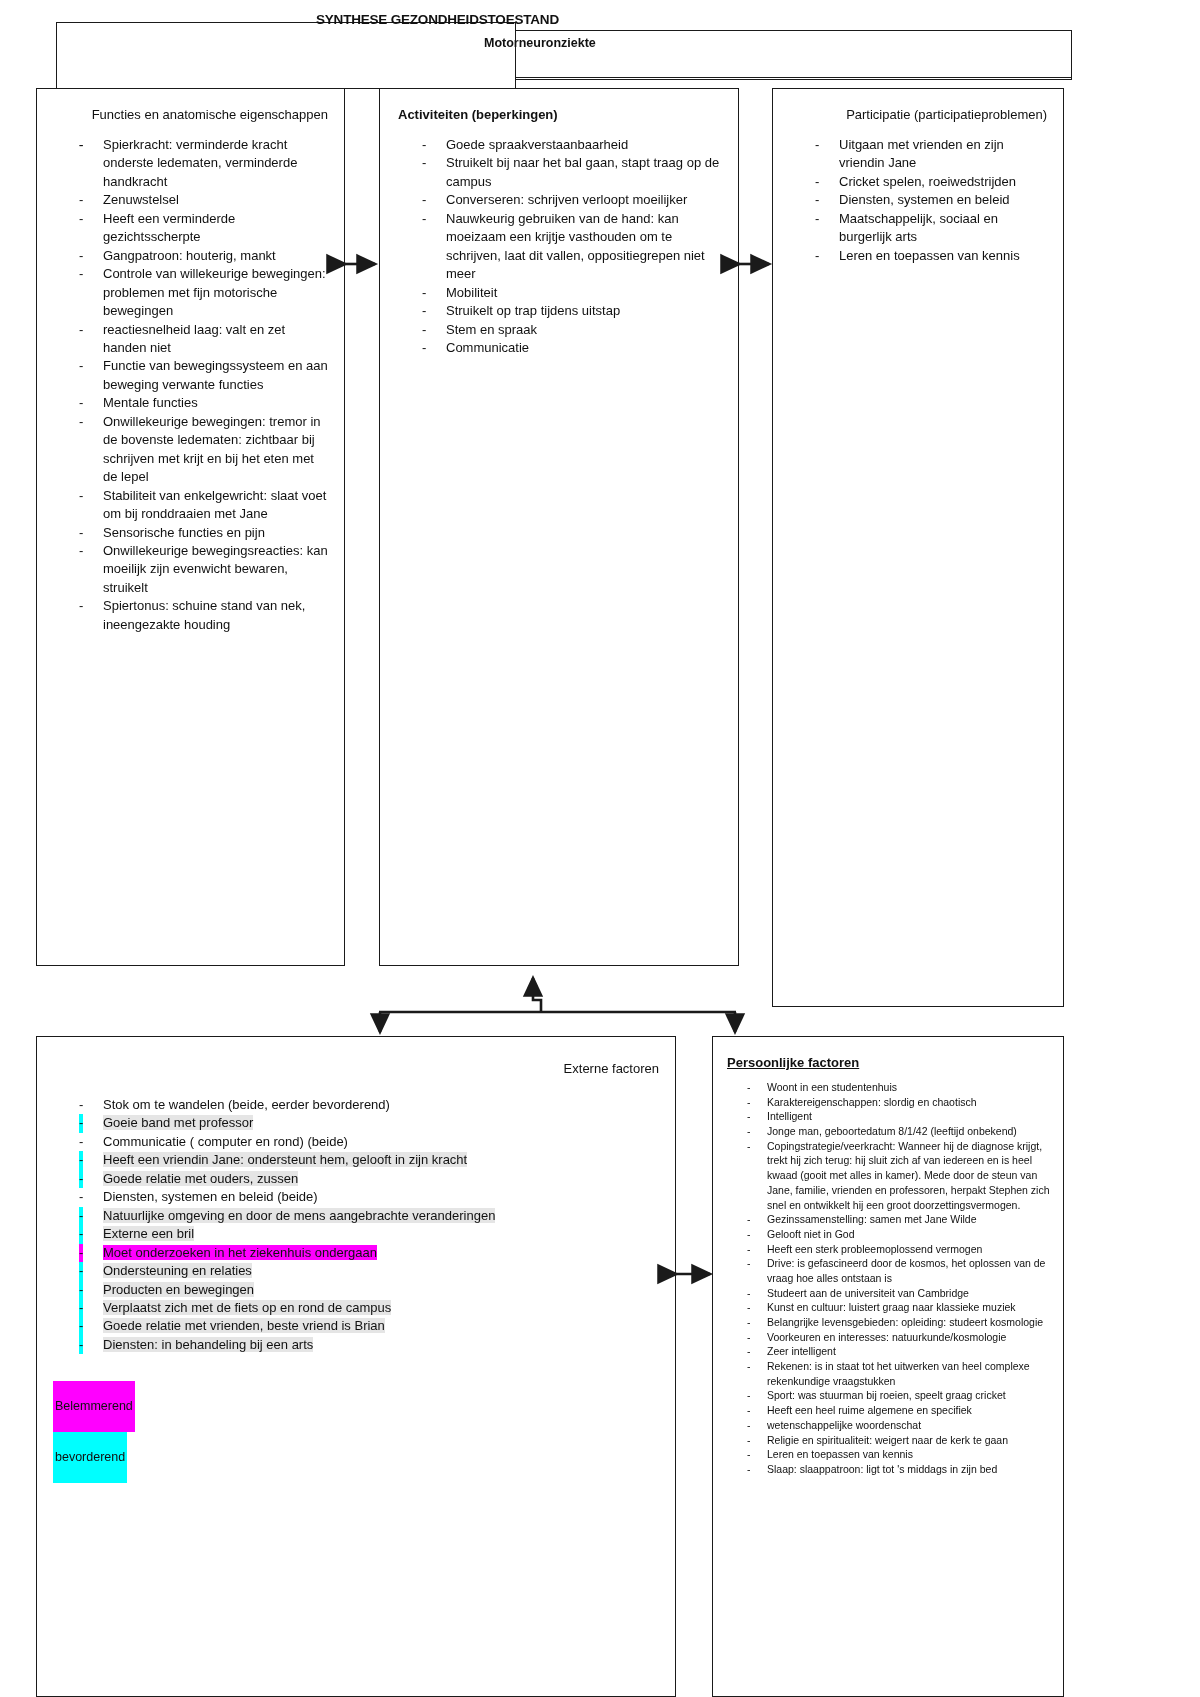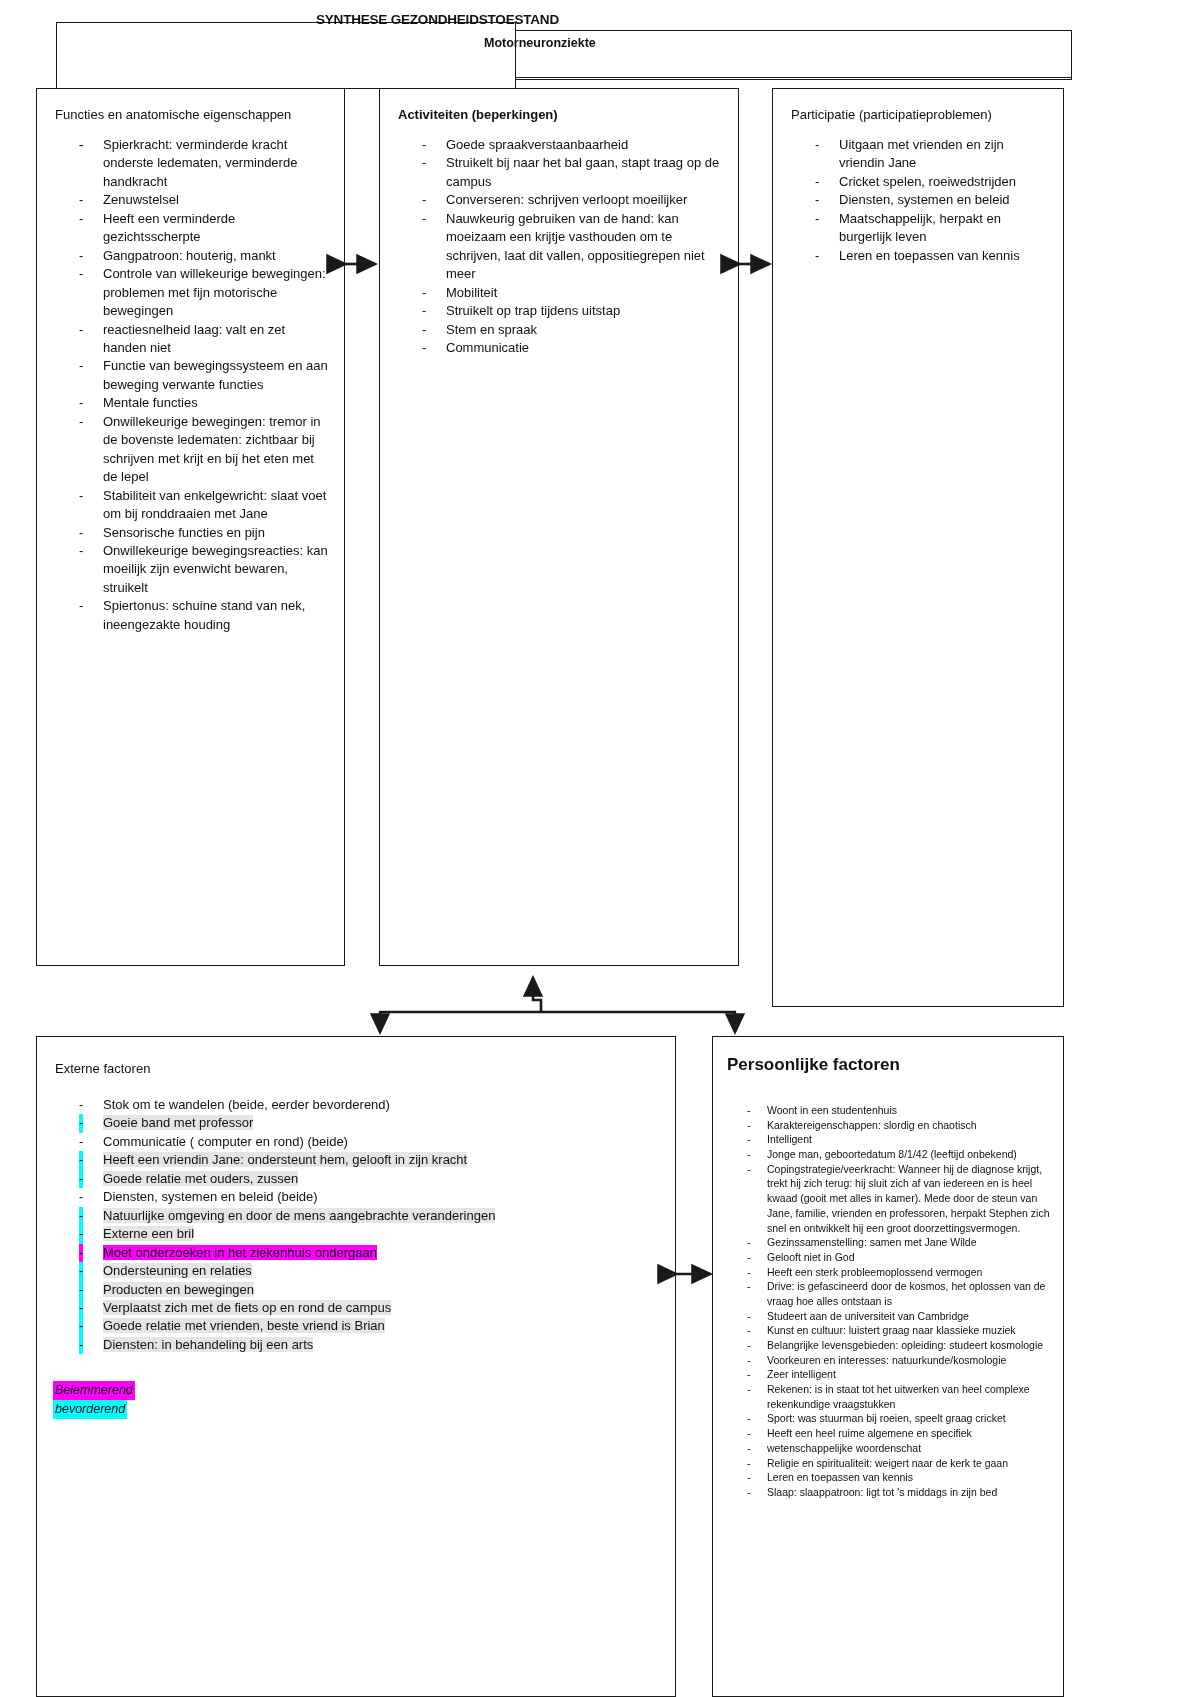--- a/index.html
+++ b/index.html
@@ -14,43 +14,43 @@
   .title-main{
     position:absolute;font-weight:bold;font-size:13.5px;
     letter-spacing:-0.2px;white-space:nowrap;z-index:6;
   }
   .title-sub{
     position:absolute;font-weight:bold;font-size:12.5px;
     white-space:nowrap;z-index:6;
   }
 
   .sec-title{font-size:13px;font-weight:bold;margin:0 0 14px 0;}
-  .sec-title.plain{font-weight:normal;}
+  .sec-title.plain{font-weight:normal;text-align:right;}
 
   ul.items{list-style:none;margin:0;padding:0;}
   ul.items li{
     position:relative;padding-left:48px;margin:0 0 0 0;
     line-height:1.42;font-size:13px;
   }
   ul.items li .dash{position:absolute;left:24px;top:0;}
   ul.items li .txt{display:inline;}
   .hl-cyan .txt{background:#e5e5e5;box-decoration-break:clone;-webkit-box-decoration-break:clone;}
   .hl-cyan .dash{background:#00FFFF;}
   .hl-magenta .txt{background:#FF00FF;box-decoration-break:clone;-webkit-box-decoration-break:clone;}
   .hl-magenta .dash{background:#FF00FF;}
 
   
   .small ul.items li{font-size:10.5px;line-height:1.40;padding-left:40px;}
   .small ul.items li .dash{left:20px;}
-  .small .sec-title{font-size:17px;margin-bottom:28px;}
+  .small .sec-title{font-size:13px;margin-bottom:10px;text-decoration:underline;}
 
   .inner{padding:18px 16px 10px 18px;}
 
   .legend{position:absolute;font-size:12.5px;line-height:1.5;}
-  .legend span{display:inline-block;padding:0 2px;font-style:italic;}
+  .legend span{display:inline-block;padding:16px 2px;}
   .lg-m{background:#FF00FF;}
   .lg-c{background:#00FFFF;}
 
   svg.arrows{position:absolute;left:0;top:0;width:1200px;height:1697px;pointer-events:none;z-index:4;}
 </style>
 </head>
 <body>
 
 <div class="hdr-bar" style="left:56px;  top:22px;  width:460px; height:67px; z-index:3;"></div>
 <div class="hdr-bar" style="left:468px; top:62px; width:604px; height:18px; z-index:1;"></div>
@@ -119,21 +119,21 @@
   </div>
 </div>
 
 <div class="box" style="left:772px; top:88px; width:292px; height:919px;">
   <div class="inner">
     <div class="sec-title plain">Participatie (participatieproblemen)</div>
     <ul class="items">
         <li><span class="dash">-</span><span class="txt">Uitgaan met vrienden en zijn vriendin Jane</span></li>
         <li><span class="dash">-</span><span class="txt">Cricket spelen, roeiwedstrijden</span></li>
         <li><span class="dash">-</span><span class="txt">Diensten, systemen en beleid</span></li>
-        <li><span class="dash">-</span><span class="txt">Maatschappelijk, herpakt en burgerlijk leven</span></li>
+        <li><span class="dash">-</span><span class="txt">Maatschappelijk, sociaal en burgerlijk arts</span></li>
         <li><span class="dash">-</span><span class="txt">Leren en toepassen van kennis</span></li>
       </ul>
   </div>
 </div>
 
 <div class="box" style="left:36px; top:1036px; width:640px; height:661px;">
   <div class="inner" style="padding-top:24px;">
     <div class="sec-title plain" style="margin-bottom:20px;">Externe factoren</div>
     <ul class="items">
         <li><span class="dash">-</span><span class="txt">Stok om te wandelen (beide, eerder bevorderend)</span></li>

